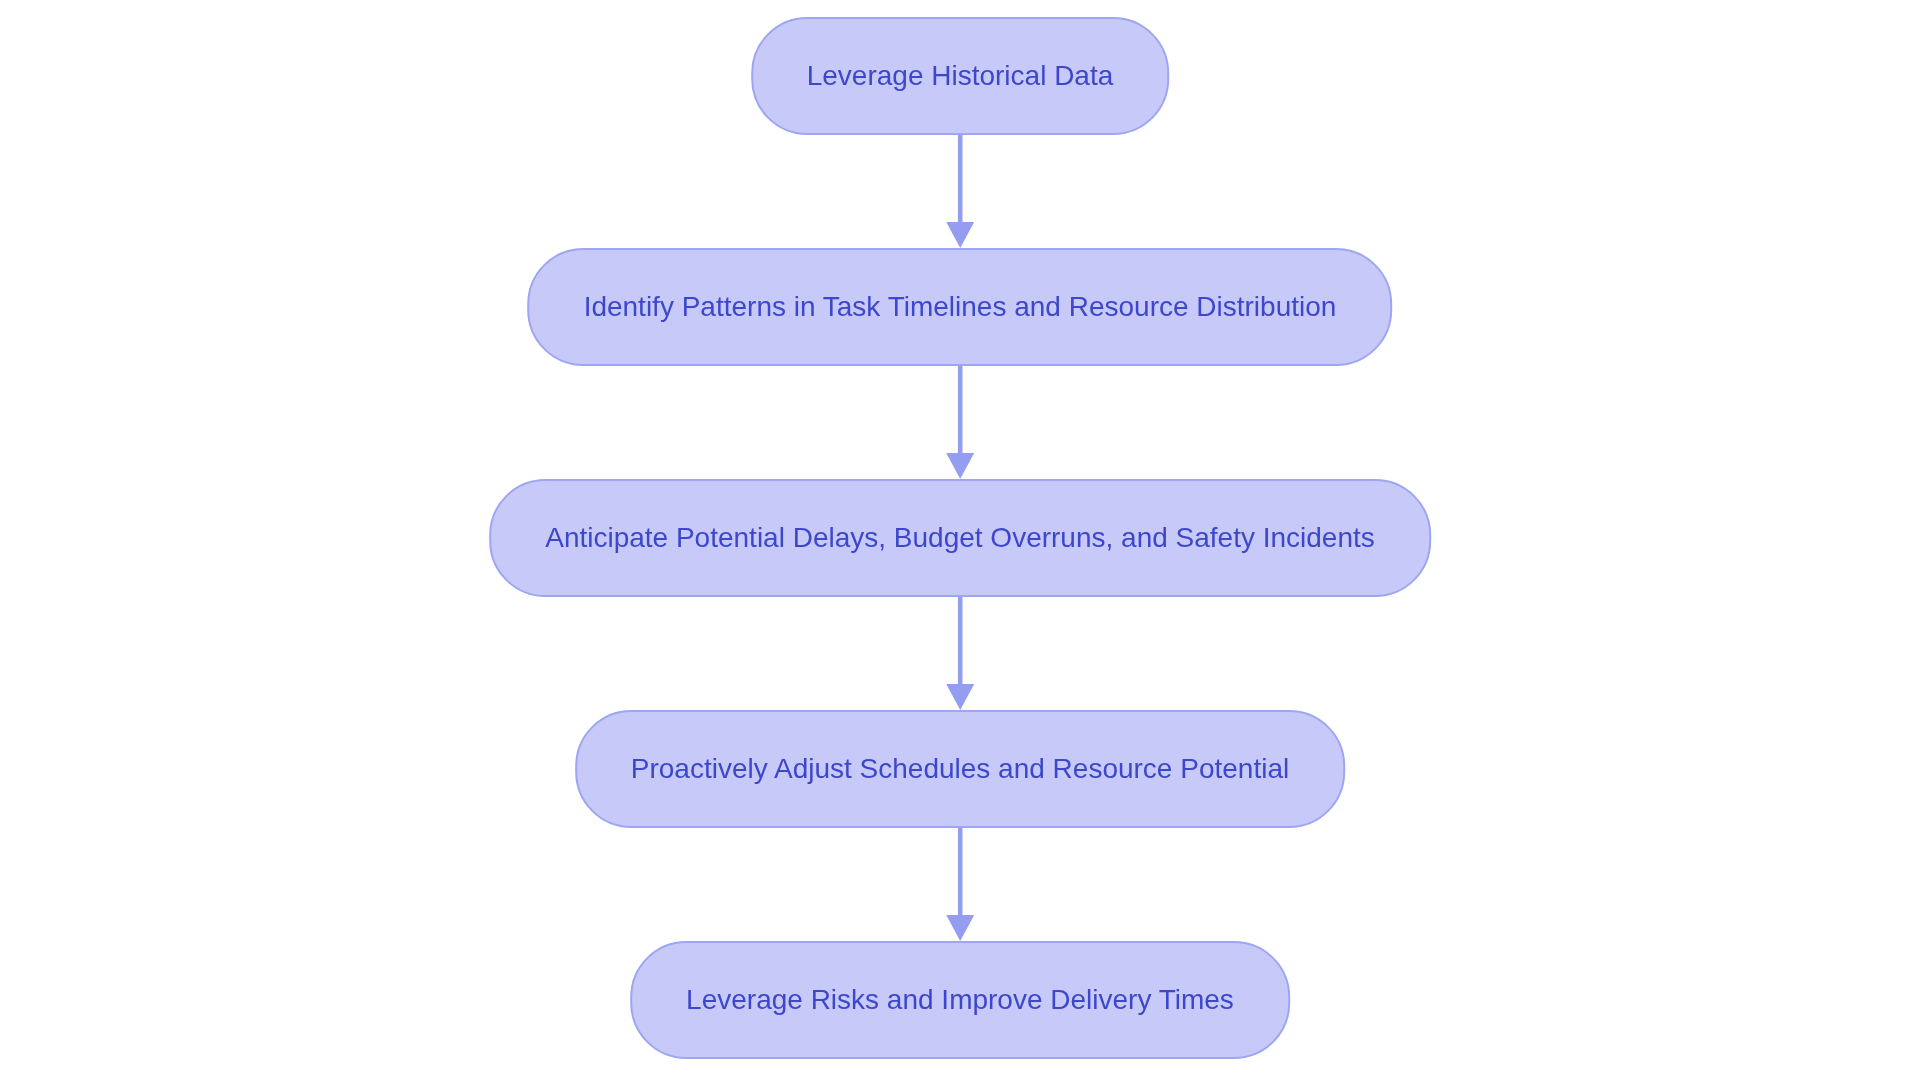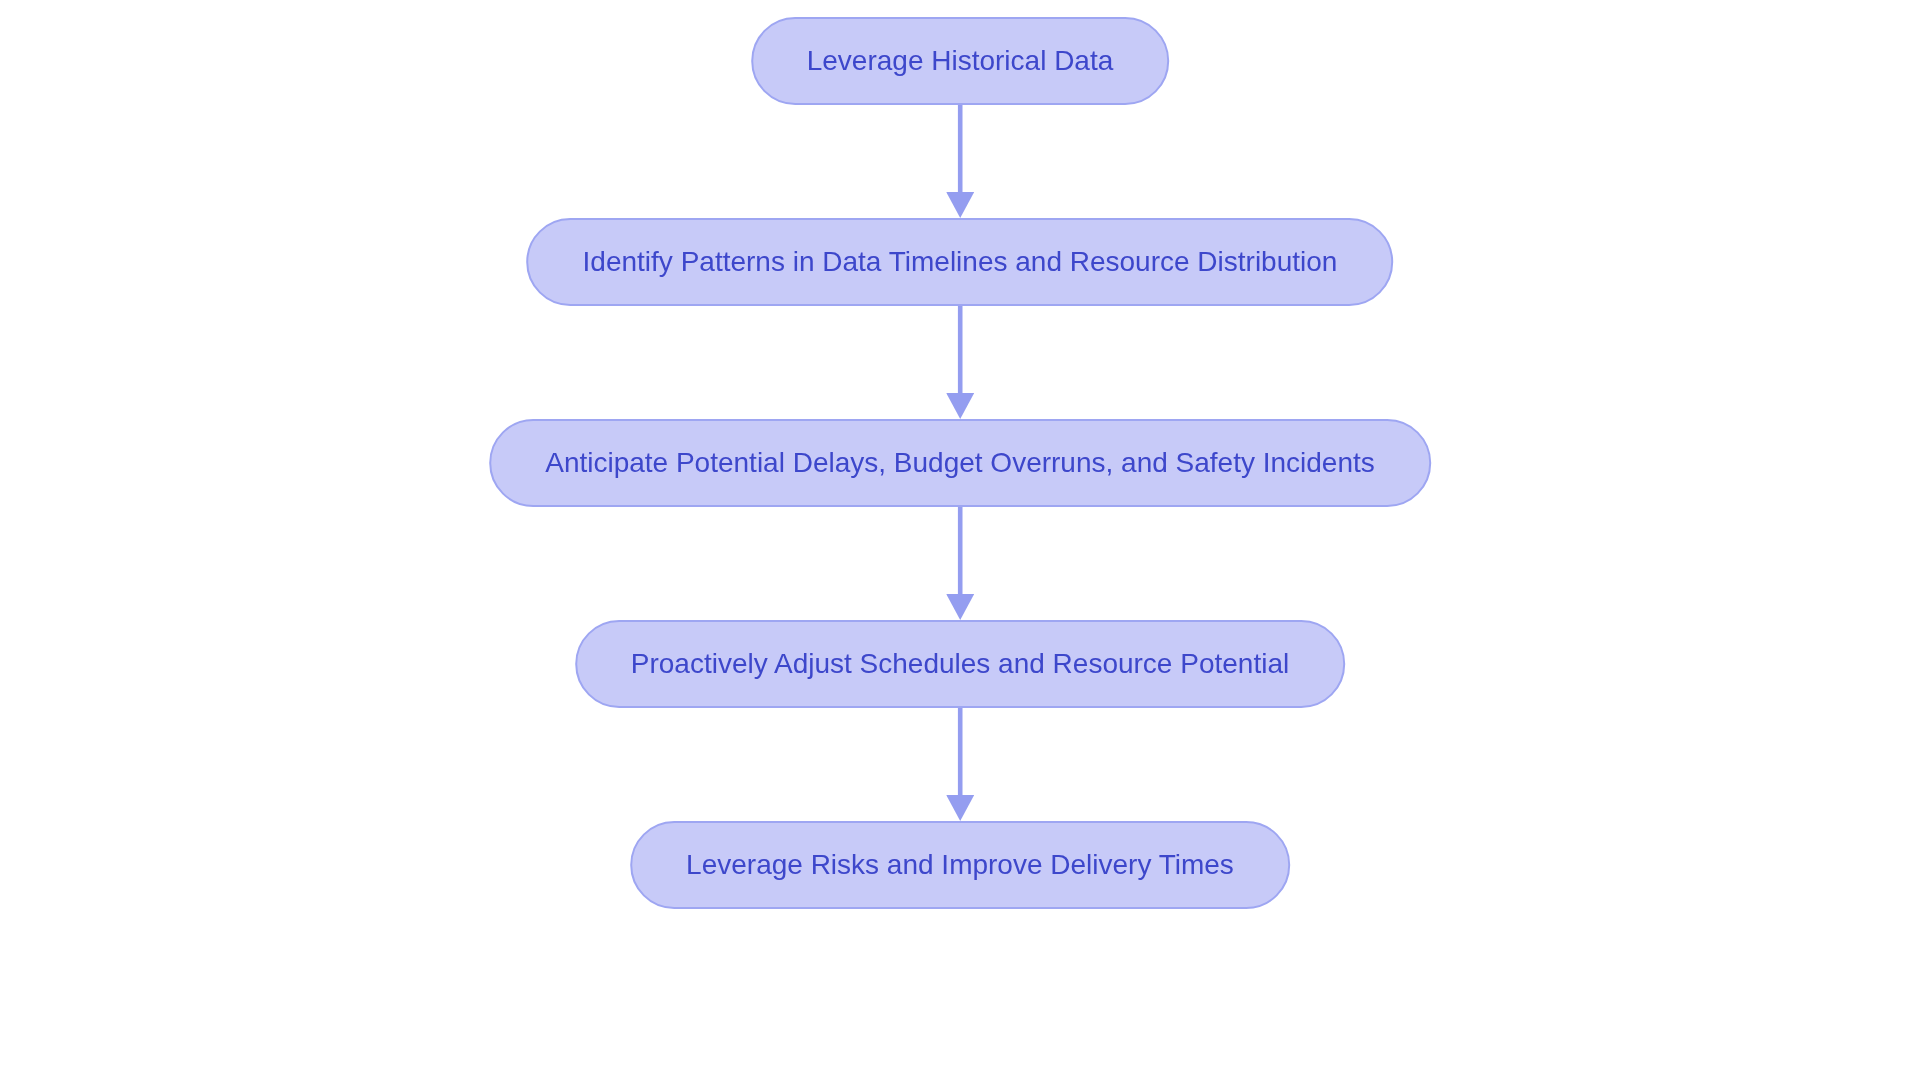--- a/index.html
+++ b/index.html
@@ -25,21 +25,21 @@
   .flow {
     position: absolute;
     top: 17px;
     left: 50%;
     transform: translateX(-50%);
     display: flex;
     flex-direction: column;
     align-items: center;
   }
   .node {
-    height: 88px;
+    height: 118px;
     padding: 0 54px;
     border-radius: 56px;
     background: var(--node-fill);
     border: 2px solid var(--node-border);
     display: flex;
     align-items: center;
     justify-content: center;
     flex: 0 0 auto;
   }
   .node-label {
@@ -68,21 +68,21 @@
   <div class="node">
     <span class="node-label">Leverage Historical Data</span>
   </div>
 
   <svg class="connector" width="28" height="113" viewBox="0 0 28 113" xmlns="http://www.w3.org/2000/svg">
     <rect x="11.7" y="0" width="4.6" height="90"></rect>
     <polygon points="0,87 28,87 14,113"></polygon>
   </svg>
 
   <div class="node">
-    <span class="node-label">Identify Patterns in Data Timelines and Resource Distribution</span>
+    <span class="node-label">Identify Patterns in Task Timelines and Resource Distribution</span>
   </div>
 
   <svg class="connector" width="28" height="113" viewBox="0 0 28 113" xmlns="http://www.w3.org/2000/svg">
     <rect x="11.7" y="0" width="4.6" height="90"></rect>
     <polygon points="0,87 28,87 14,113"></polygon>
   </svg>
 
   <div class="node">
     <span class="node-label">Anticipate Potential Delays, Budget Overruns, and Safety Incidents</span>
   </div>

